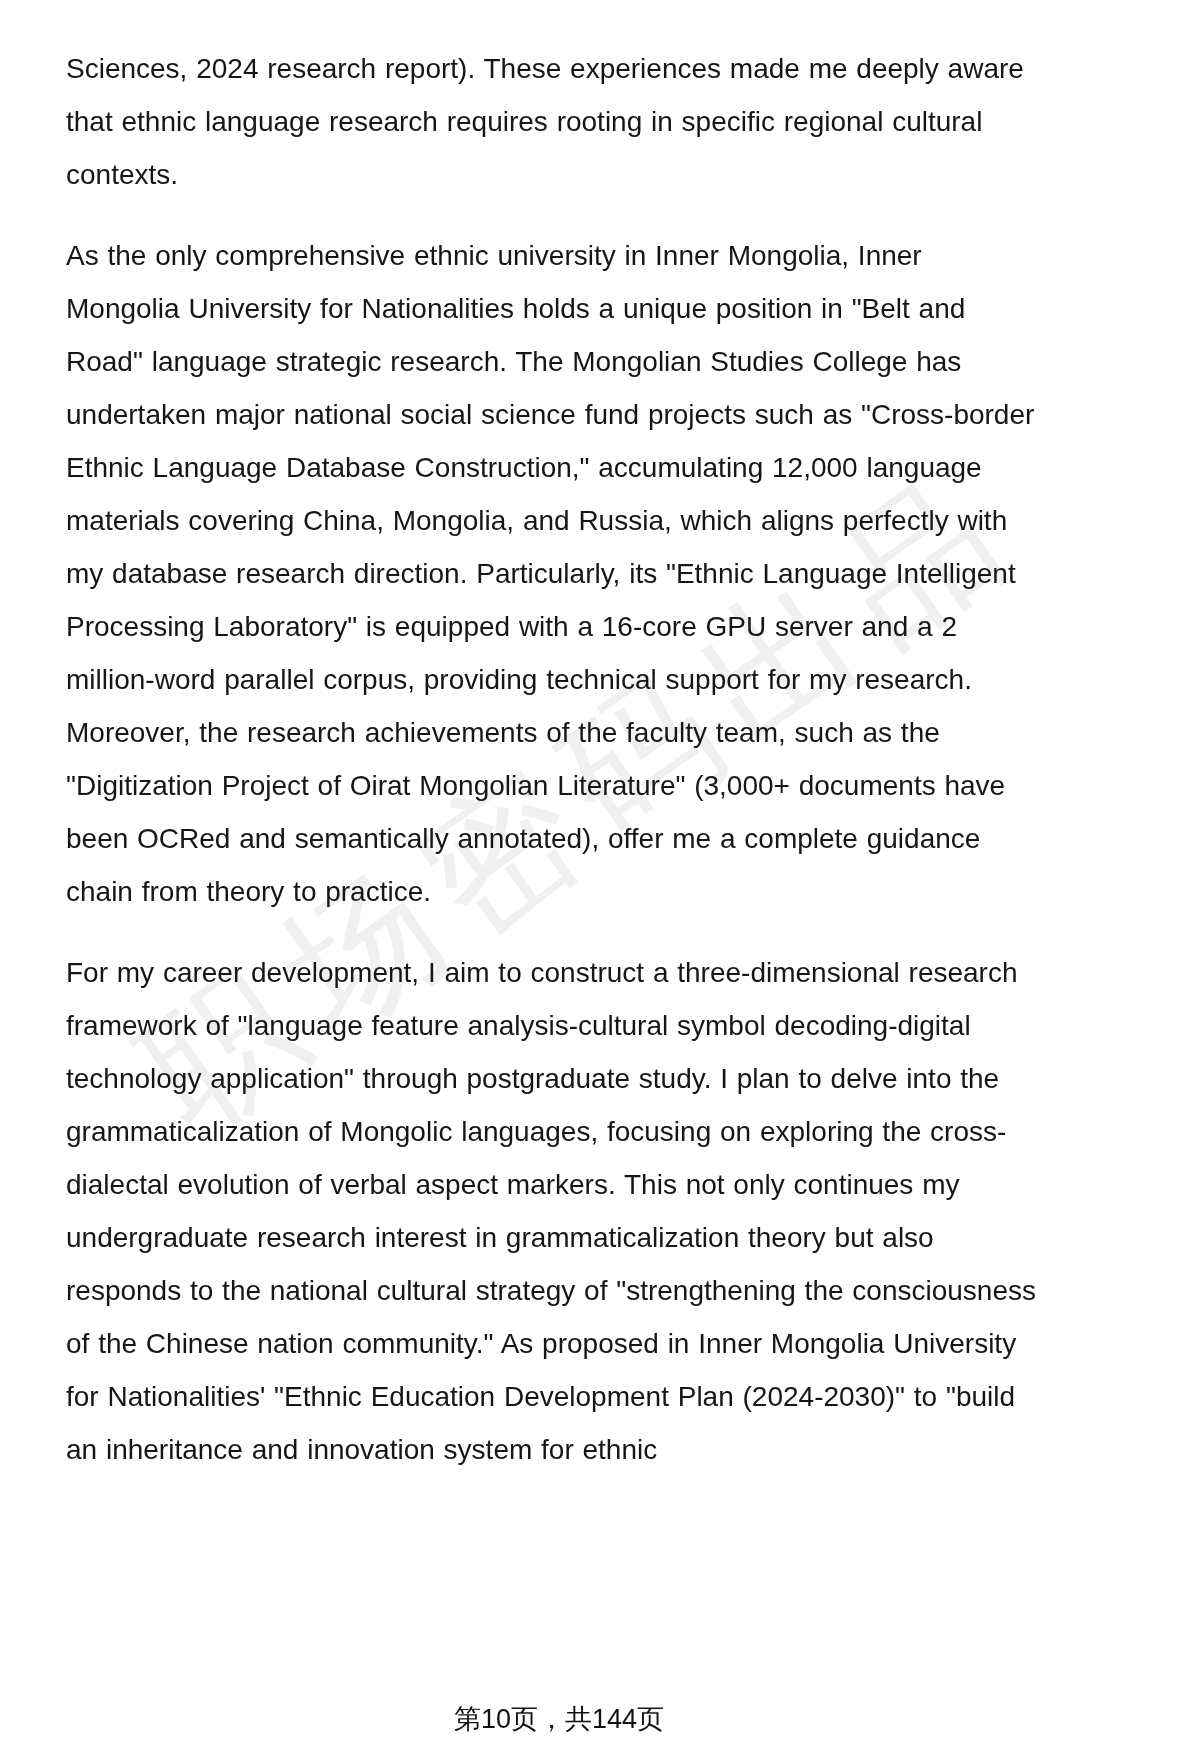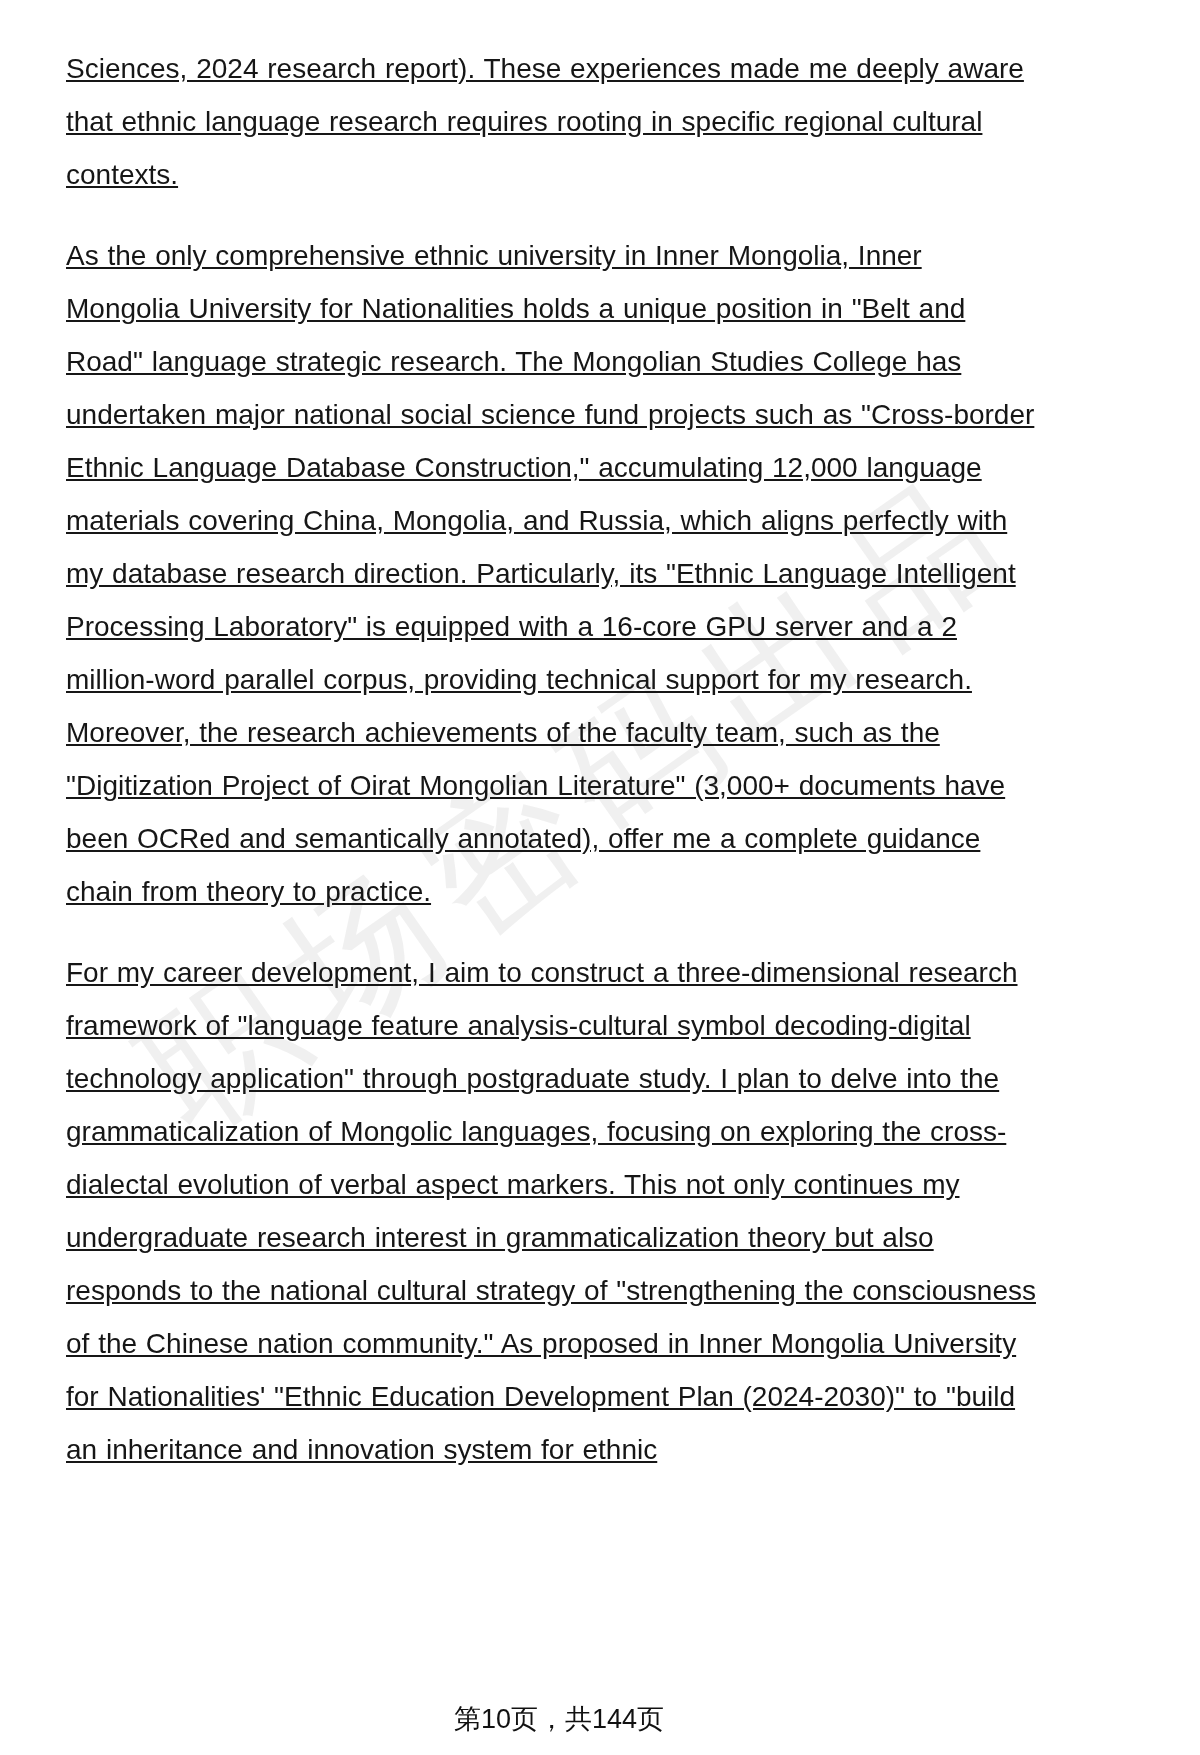--- a/index.html
+++ b/index.html
@@ -18,21 +18,20 @@
   .page {
     position: relative;
     width: 100%;
     height: 100%;
     box-sizing: border-box;
     padding: 42px 158px 0 66px;
   }
   .doc-body {
     position: relative;
     z-index: 1;
-    text-decoration: underline;
   }
   .doc-body p {
     margin: 0 0 28px 0;
     font-size: 28px;
     line-height: 53px;
     color: #161616;
     text-align: left;
     word-spacing: 1px;
   }
   .watermark {

